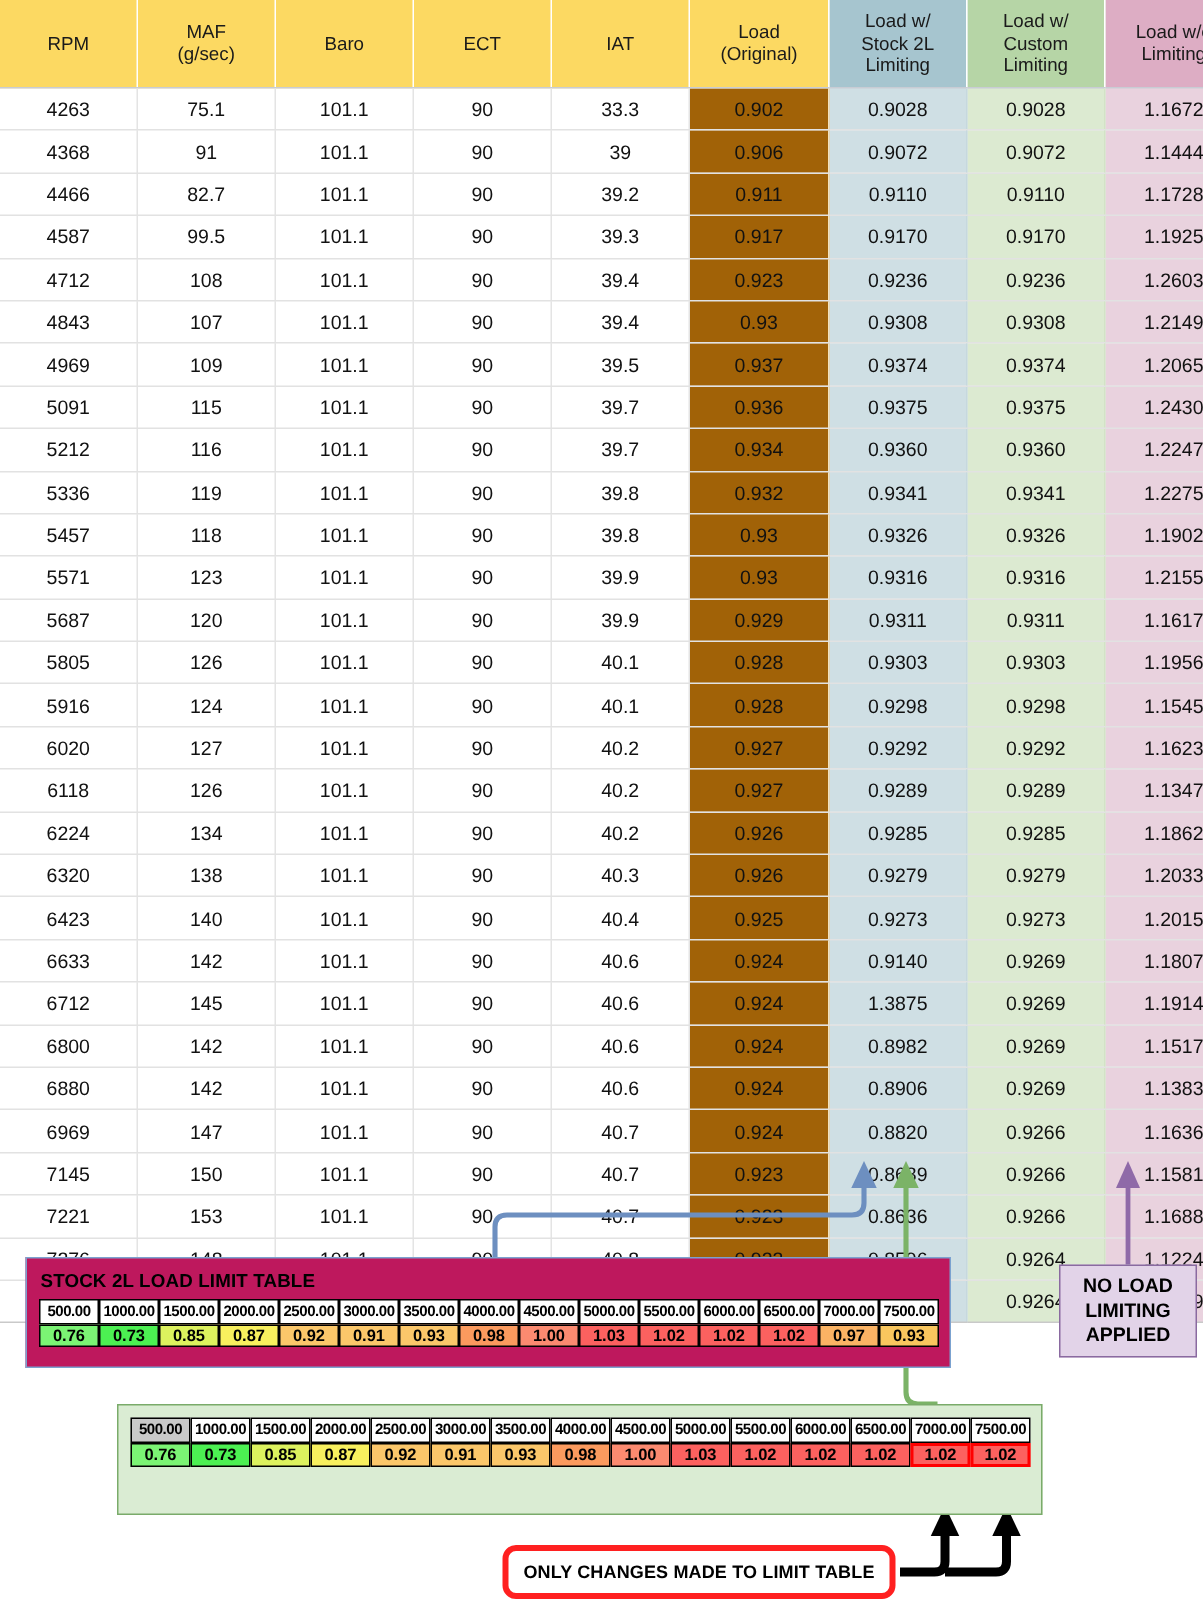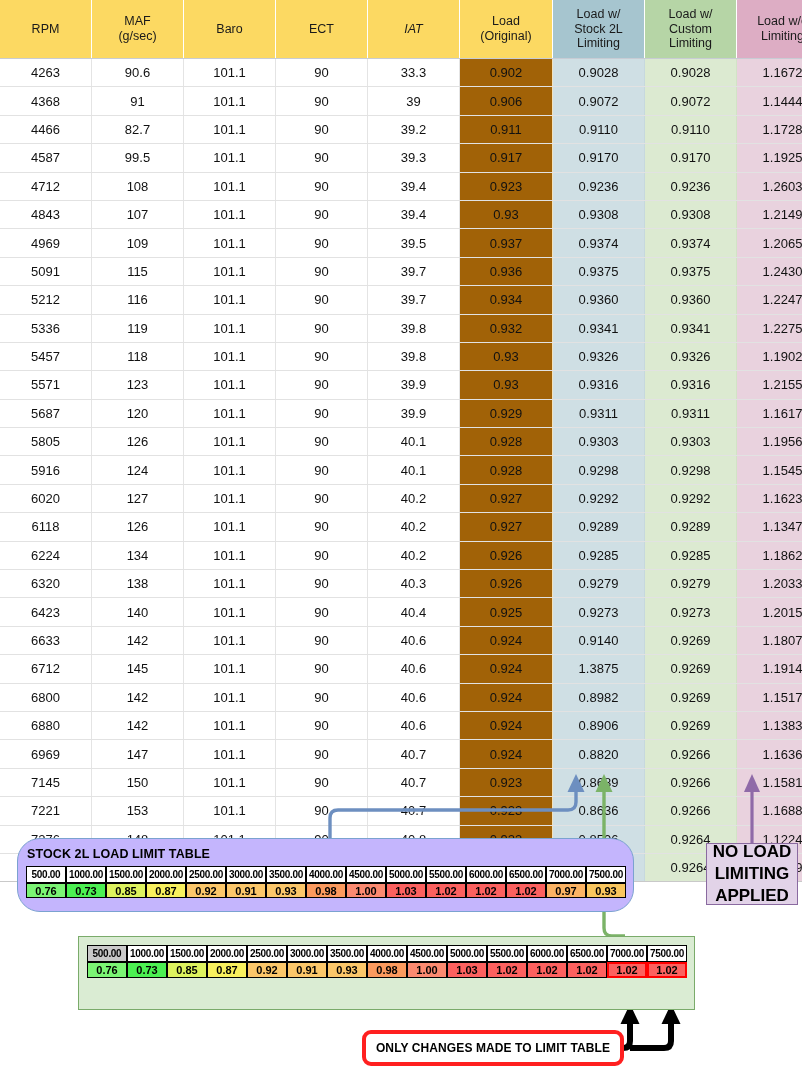--- a/index.html
+++ b/index.html
@@ -48,38 +48,38 @@
     background:#ffffff;
   }
   #log-table td.v-y{background:#a16207;border-right:1px solid #f2e2bd;}
   #log-table td.v-b{background:#cfdfe4;border-right:1px solid #c6d8de;}
   #log-table td.v-g{background:#dcead1;border-right:1px solid #d2e3c6;}
   #log-table td.v-p{background:#e9d2de;border-right:none;}
   #log-table tr:last-child td{border-bottom:1px solid #c9c9c9;}
 
   
   .w1{width:89px;} .w2{width:89px;} .w3{width:89px;} .w4{width:89px;}
-  .w5{width:89px;font-style:italic;} .w6{width:90px;} .w7{width:89px;} .w8{width:89px;} .w9{width:89px;}
+  .w5{width:89px;} .w6{width:90px;} .w7{width:89px;} .w8{width:89px;} .w9{width:89px;}
 
   
   #arrow-layer{
     position:absolute; left:0; top:760px; width:802px; height:314px;
     pointer-events:none;
   }
 
   
   .limit-panel{
     position:absolute;
     box-sizing:border-box;
     border:1px solid;
     padding:8px 8px 9px 8px;
   }
   #stock-panel{
     left:17px; top:838px; width:617px; height:74px;
-    background:#c4b5fd; border-color:#7ba2d0;border-radius:23px;
+    background:#be185d; border-color:#7ba2d0;
   }
   #altered-panel{
     left:78px; top:936px; width:617px; height:74px;
     background:#daecd3; border-color:#7aab6a;
   }
   .panel-title{
     font-size:12.5px;
     font-weight:bold;
     color:#000;
     letter-spacing:.1px;
@@ -117,34 +117,33 @@
 
   
   #no-limit-box{
     position:absolute;
     left:706px; top:843px; width:92px; height:62px;
     box-sizing:border-box;
     background:#e2d3e8;
     border:1px solid #8a6aa0;
     display:flex; align-items:center; justify-content:center;
     text-align:center;
-    font-size:17px; font-weight:bold; color:#000; line-height:1.28;
+    font-size:13px; font-weight:bold; color:#000; line-height:1.28;
   }
   #only-changes-box{
     position:absolute;
     left:335px; top:1030px; width:262px; height:36px;
     box-sizing:border-box;
     background:#ffffff;
     border:4px solid #ff2020;
     border-radius:9px;
     display:flex; align-items:center; justify-content:center;
     font-size:12px; font-weight:bold; color:#000;
     letter-spacing:.1px;
     white-space:nowrap;
-    margin-left:27px;
   }
 </style>
 </head>
 <body>
 
 <table id="log-table">
   <thead>
     <tr>
         <th class="c-y w1">RPM</th>
         <th class="c-y w2">MAF<br>(g/sec)</th>
@@ -153,21 +152,21 @@
         <th class="c-y w5">IAT</th>
         <th class="c-y2 w6">Load<br>(Original)</th>
         <th class="c-b w7">Load w/<br>Stock 2L<br>Limiting</th>
         <th class="c-g w8">Load w/<br>Custom<br>Limiting</th>
         <th class="c-p w9">Load w/o<br>Limiting</th>
       </tr>
   </thead>
   <tbody>
       <tr>
         <td>4263</td>
-        <td>90.6</td>
+        <td>75.1</td>
         <td>101.1</td>
         <td>90</td>
         <td>33.3</td>
         <td class="v-y">0.902</td>
         <td class="v-b">0.9028</td>
         <td class="v-g">0.9028</td>
         <td class="v-p">1.1672</td>
       </tr>
       <tr>
         <td>4368</td>

